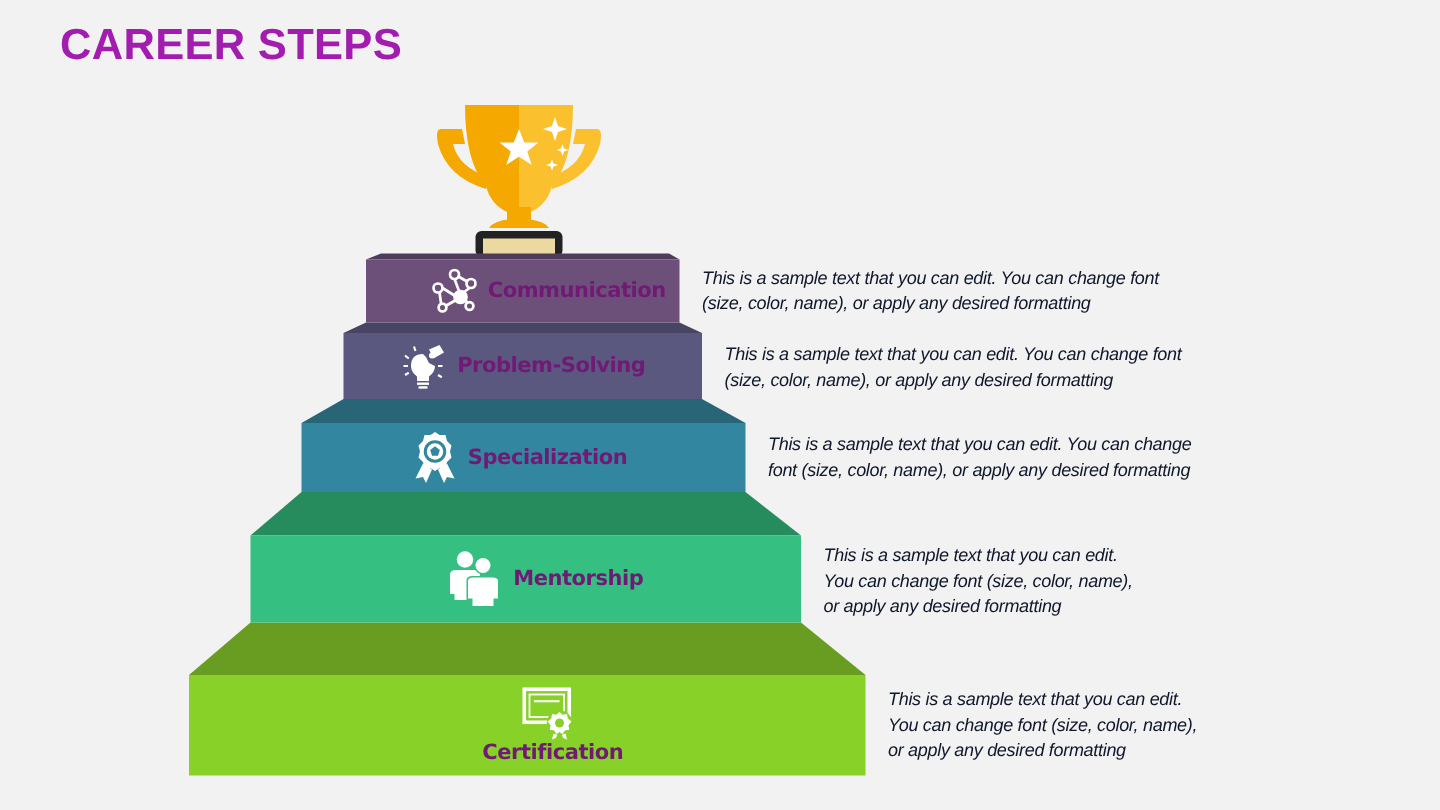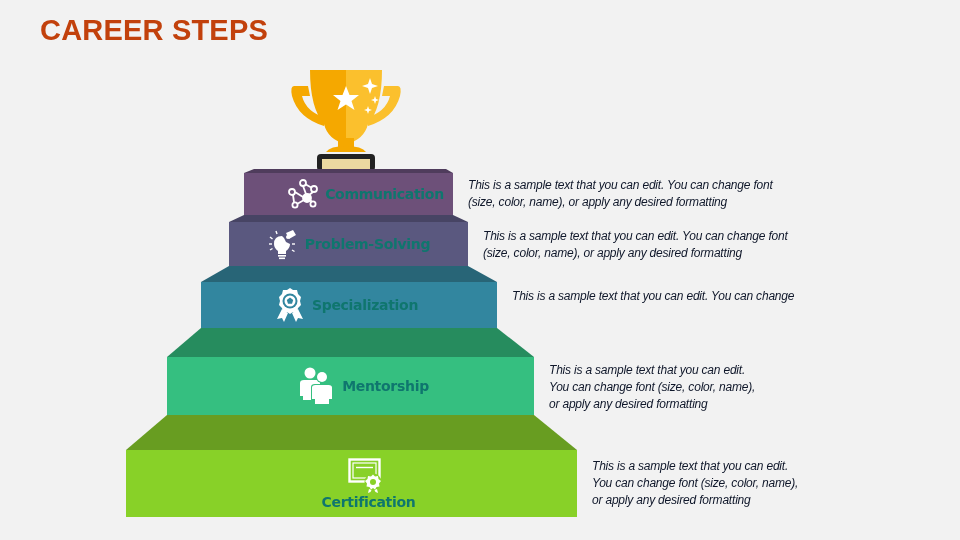--- a/index.html
+++ b/index.html
@@ -1,26 +1,26 @@
 <!DOCTYPE html>
 <html><head>
   <meta charset="utf-8">
   <style>
     * { margin: 0; padding: 0; box-sizing: border-box; }
     html, body { width: 960px; height: 540px; overflow: hidden; }
     body { background: #f2f2f2; position: relative; font-family: "Liberation Sans", "DejaVu Sans", sans-serif; }
     .title {
       position: absolute; left: 40px; top: 14px;
-      font-size: 29px; font-weight: bold; color: #c2410c; letter-spacing: 0.2px;
+      font-size: 29px; font-weight: bold; color: #a21caf; letter-spacing: 0.2px;
       font-family: "Liberation Sans", sans-serif;
     }
     .stairs { position: absolute; left: 0; top: 0; width: 960px; height: 540px; }
     .step-label {
       position: absolute; display: flex; align-items: center; justify-content: center;
-      color: #0f766e; font-weight: bold; font-size: 14px; white-space: nowrap;
+      color: #701a75; font-weight: bold; font-size: 14px; white-space: nowrap;
       font-family: "DejaVu Sans", sans-serif; letter-spacing: -0.3px; padding-left: 34px;
     }
     .step-label svg { flex: none; margin-right: 6px; }
     .desc {
       position: absolute; font-style: italic; font-size: 12px; line-height: 17px;
       color: #0f172a; font-family: Liberation Sans, sans-serif; letter-spacing: -0.2px;
     }
     .trophy { position: absolute; left: 290px; top: 68px; }
   </style>
 </head>
@@ -155,20 +155,21 @@
 <div class="desc" style="left:468px; top:177px;">
   <div>This is a sample text that you can edit. You can change font</div>
   <div>(size, color, name), or apply any desired formatting</div>
 </div>
 <div class="desc" style="left:483px; top:228px;">
   <div>This is a sample text that you can edit. You can change font</div>
   <div>(size, color, name), or apply any desired formatting</div>
 </div>
 <div class="desc" style="left:512px; top:288px;">
   <div>This is a sample text that you can edit. You can change</div>
+  <div>font (size, color, name), or apply any desired formatting</div>
 </div>
 <div class="desc" style="left:549px; top:362px;">
   <div>This is a sample text that you can edit.</div>
   <div>You can change font (size, color, name),</div>
   <div>or apply any desired formatting</div>
 </div>
 <div class="desc" style="left:592px; top:458px;">
   <div>This is a sample text that you can edit.</div>
   <div>You can change font (size, color, name),</div>
   <div>or apply any desired formatting</div>

